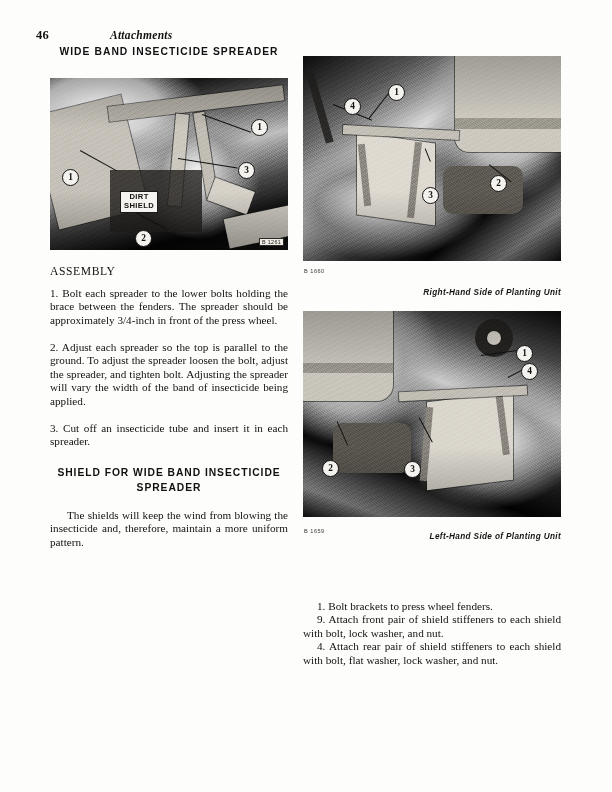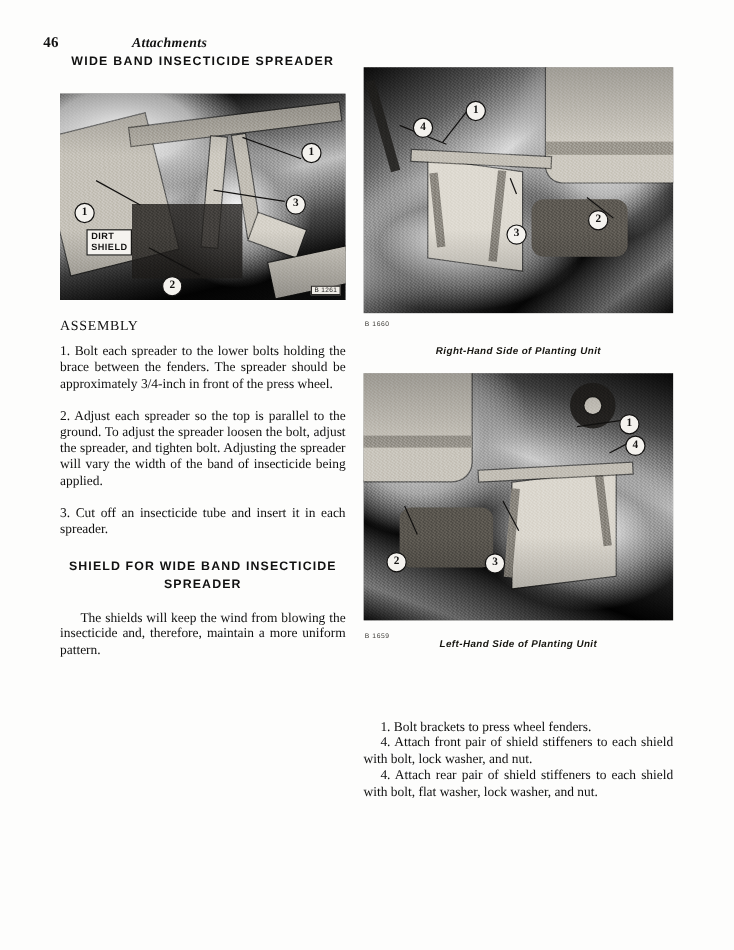--- a/index.html
+++ b/index.html
@@ -185,22 +185,23 @@
     position: absolute;
     background: #f5f3ef;
     border: 1px solid #1a1917;
     padding: 1px 3px 2px 3px;
     font-family: "Liberation Sans", sans-serif;
     font-weight: bold;
     font-size: 7.6px;
     line-height: 8.6px;
     letter-spacing: 0.4px;
     color: #121110;
-    text-align: left;
+    text-align: center;
     z-index: 6;
+    margin-left: 48px;
   }
 
   .platecode {
     position: absolute;
     background: #efece6;
     border: 1px solid #2a2825;
     font-family: "Liberation Sans", sans-serif;
     font-size: 5.4px;
     letter-spacing: 0.3px;
     color: #1b1a18;
@@ -214,21 +215,21 @@
     font-size: 5.6px;
     letter-spacing: 0.5px;
     color: #3a3833;
   }
   .figcaption {
     font-family: "Liberation Sans", sans-serif;
     font-style: italic;
     font-weight: bold;
     font-size: 8.2px;
     letter-spacing: 0.35px;
-    text-align: center;
+    text-align: right;
     color: #15140f;
   }
 </style>
 </head>
 <body>
 
 <div class="page">
 
   <div class="runhead">
     <span class="pagenum">46</span>
@@ -345,17 +346,17 @@
     <div class="callout" style="left:19px; top:149px;">2</div>
     <div class="callout" style="left:101px; top:150px;">3</div>
     <div class="callout" style="left:218px; top:52px;">4</div>
   </div>
 
   <div class="figcode" style="position:absolute; left:304px; top:528px;">B 1659</div>
   <div class="figcaption" style="position:absolute; left:303px; top:532px; width:258px;font-style:italic;">Left-Hand Side of Planting Unit</div>
 
   <div style="position:absolute; left:303px; top:600px; width:258px;">
     <p class="item">1. Bolt brackets to press wheel fenders.</p>
-    <p class="item">4. Attach front pair of shield stiffeners to each shield with bolt, lock washer, and nut.</p>
+    <p class="item">9. Attach front pair of shield stiffeners to each shield with bolt, lock washer, and nut.</p>
     <p class="item">4. Attach rear pair of shield stiffeners to each shield with bolt, flat washer, lock washer, and nut.</p>
   </div>
 
 </div>
 
 </body></html>

